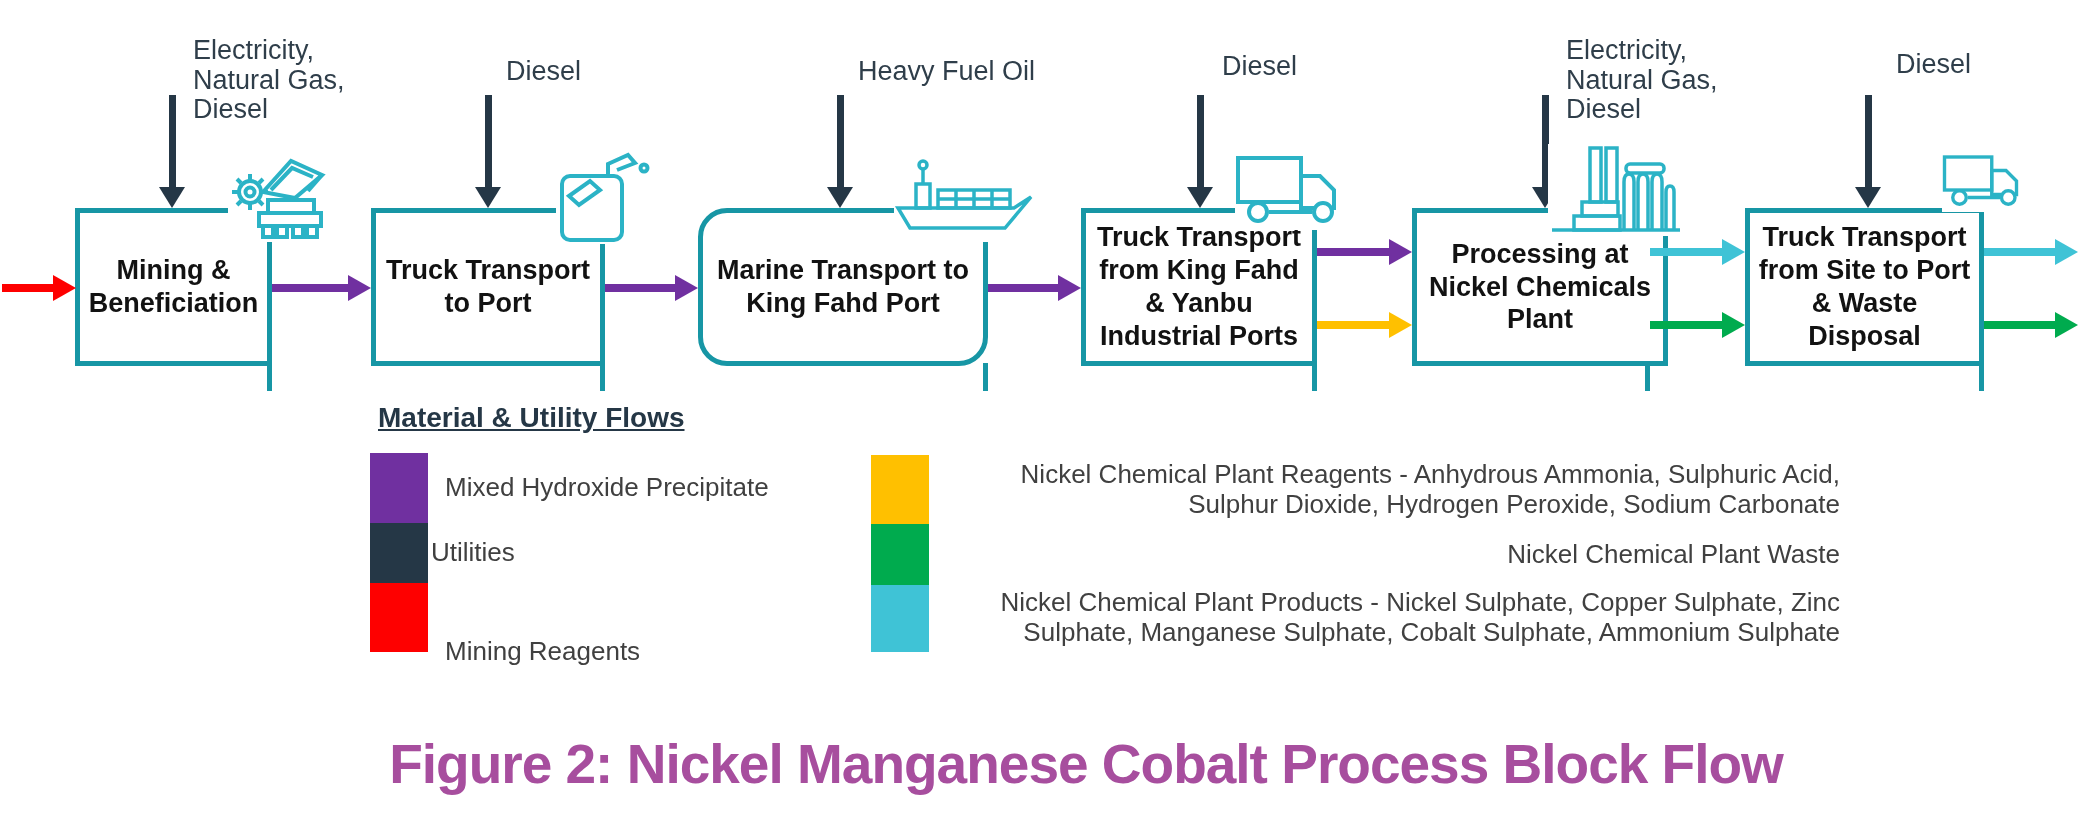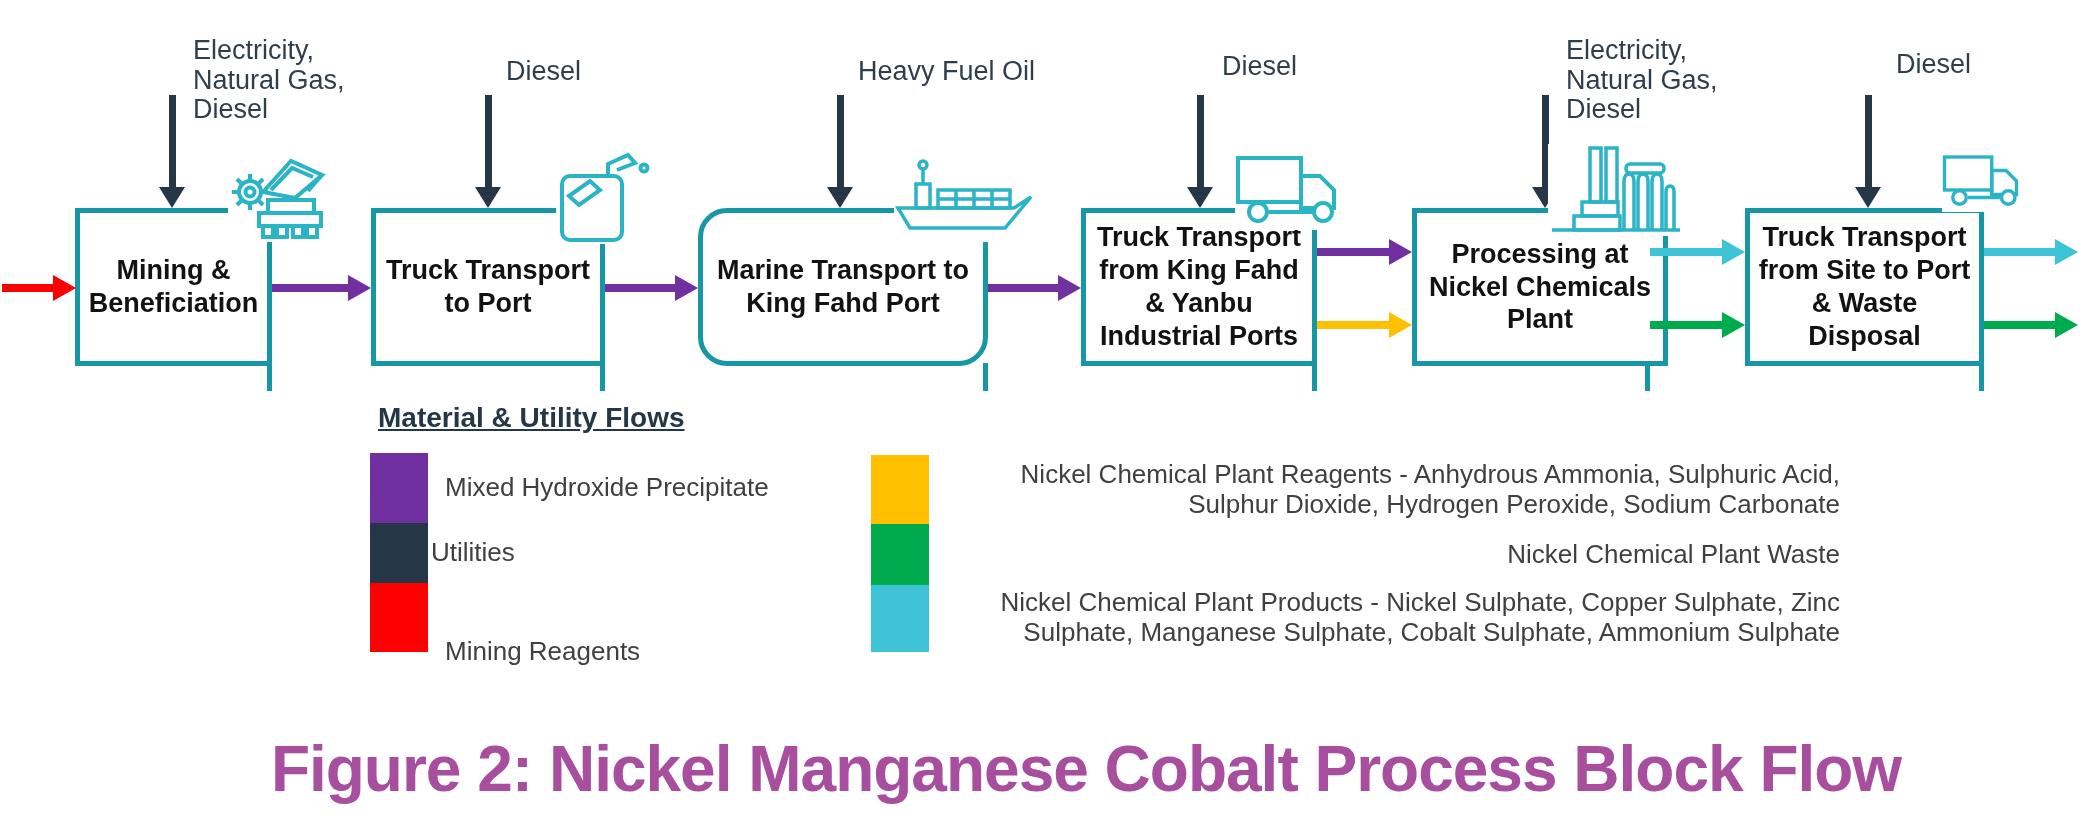--- a/index.html
+++ b/index.html
@@ -32,21 +32,21 @@
              align-items:center;justify-content:center;}
   .icon-wrap svg{display:block;}
 
   
   .legend-heading{position:absolute;left:378px;top:402px;font-size:28px;font-weight:bold;
                   color:#253746;text-decoration:underline;z-index:2;text-align:center;}
   .swatch{position:absolute;width:58px;z-index:2;}
   .legend-label{position:absolute;font-size:26px;line-height:30px;color:#404040;z-index:2;text-align:right;}
 
   .fig-title{position:absolute;left:80px;top:732px;width:2012px;text-align:center;
-             font-size:64px;font-weight:bold;letter-spacing:-1px;z-index:2;}
+             font-size:55px;font-weight:bold;letter-spacing:-1px;z-index:2;}
 </style>
 </head>
 <body>
 
 <div class="stage">
 
   <div class="util-label" style="left:193px;top:36px;">Electricity,
 Natural Gas,
 Diesel</div>
   <div class="util-label" style="left:506px;top:57px;">Diesel</div>

